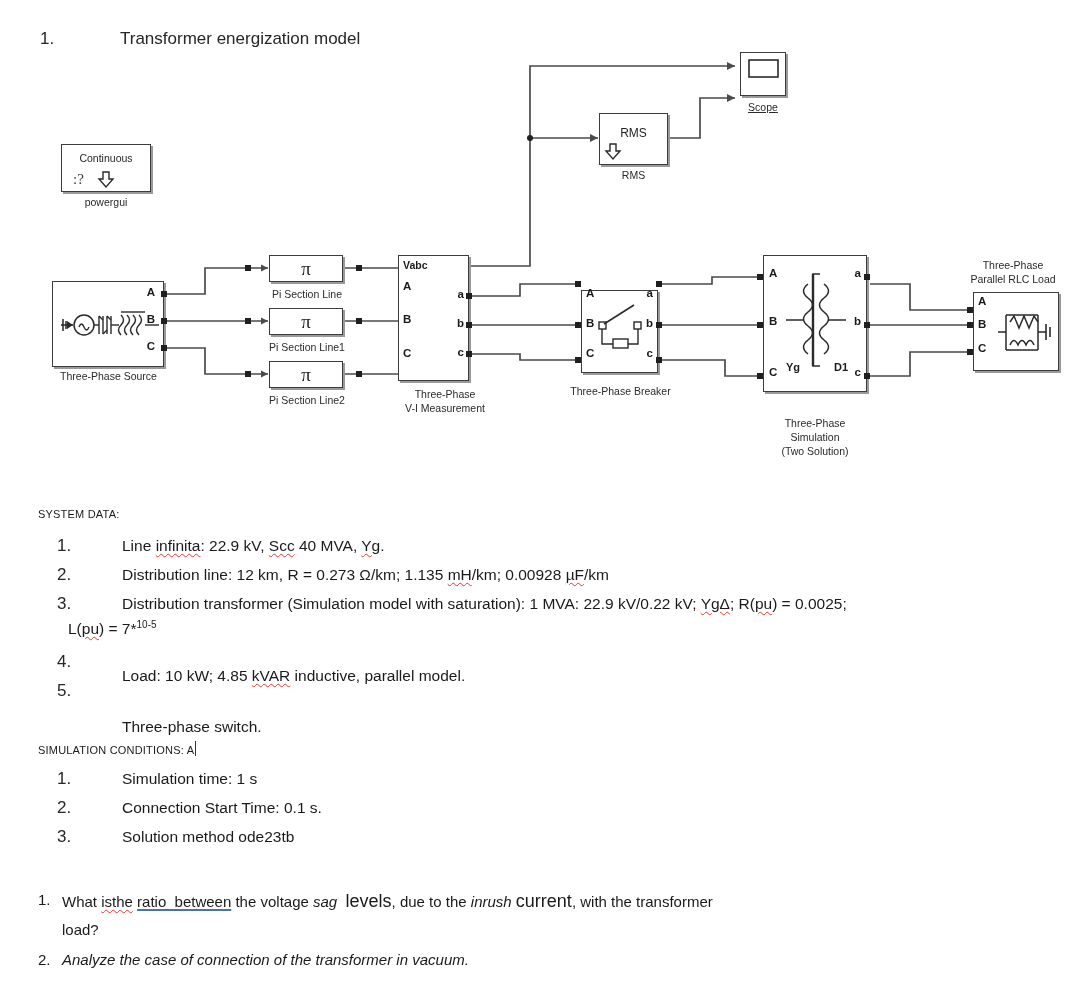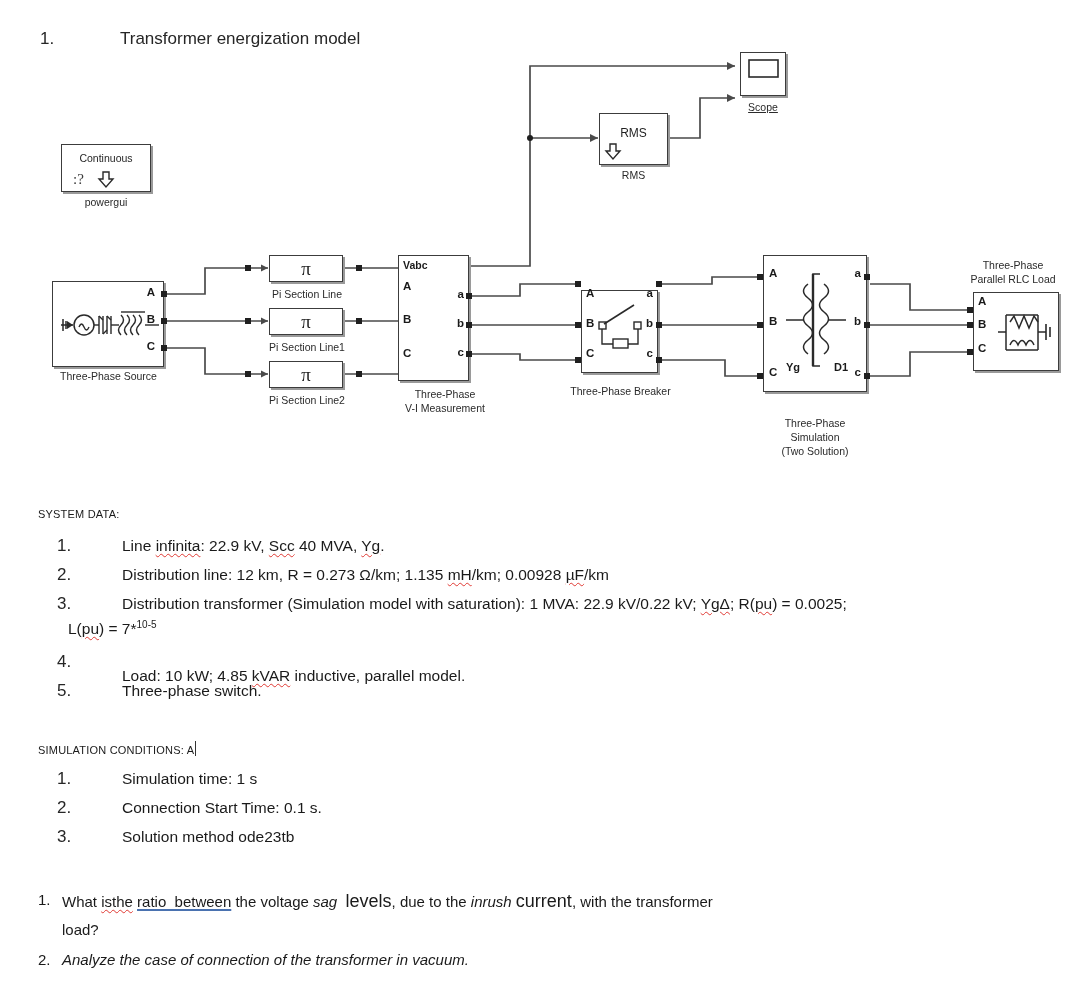--- a/index.html
+++ b/index.html
@@ -311,21 +311,21 @@
 <div class="txt body-t" style="left:122px;top:566px;"><span>Distribution line: 12 km, R = 0.273 Ω/km; 1.135 </span><span class="sq">mH</span><span>/km; 0.00928 </span><span class="sq">µF</span><span>/km</span></div>
 
 <div class="txt num" style="left:57px;top:594px;">3.</div>
 <div class="txt body-t" style="left:122px;top:595px;"><span>Distribution transformer (Simulation model with saturation): 1 MVA: 22.9 kV/0.22 kV; </span><span class="sq">YgΔ</span><span>; R(</span><span class="sq">pu</span><span>) = 0.0025;</span></div>
 <div class="txt body-t" style="left:68px;top:619px;"><span>L(</span><span class="sq">pu</span><span>) = 7*</span><span class="sup">10-5</span></div>
 
 <div class="txt num" style="left:57px;top:652px;">4.</div>
 <div class="txt body-t" style="left:122px;top:653px;margin-top:14px;"><span>Load: 10 kW; 4.85 </span><span class="sq">kVAR</span><span> inductive, parallel model.</span></div>
 
 <div class="txt num" style="left:57px;top:681px;">5.</div>
-<div class="txt body-t" style="left:122px;top:682px;">Three-phase switch.</div>
+<div class="txt body-t" style="left:122px;top:718px;">Three-phase switch.</div>
 
 <div class="txt sec-title" style="left:38px;top:741px;"><span>SIMULATION CONDITIONS: A</span><span class="caret"></span></div>
 
 <div class="txt num" style="left:57px;top:769px;">1.</div>
 <div class="txt body-t" style="left:122px;top:770px;">Simulation time: 1 s</div>
 
 <div class="txt num" style="left:57px;top:798px;">2.</div>
 <div class="txt body-t" style="left:122px;top:799px;">Connection Start Time: 0.1 s.</div>
 
 <div class="txt num" style="left:57px;top:827px;">3.</div>

